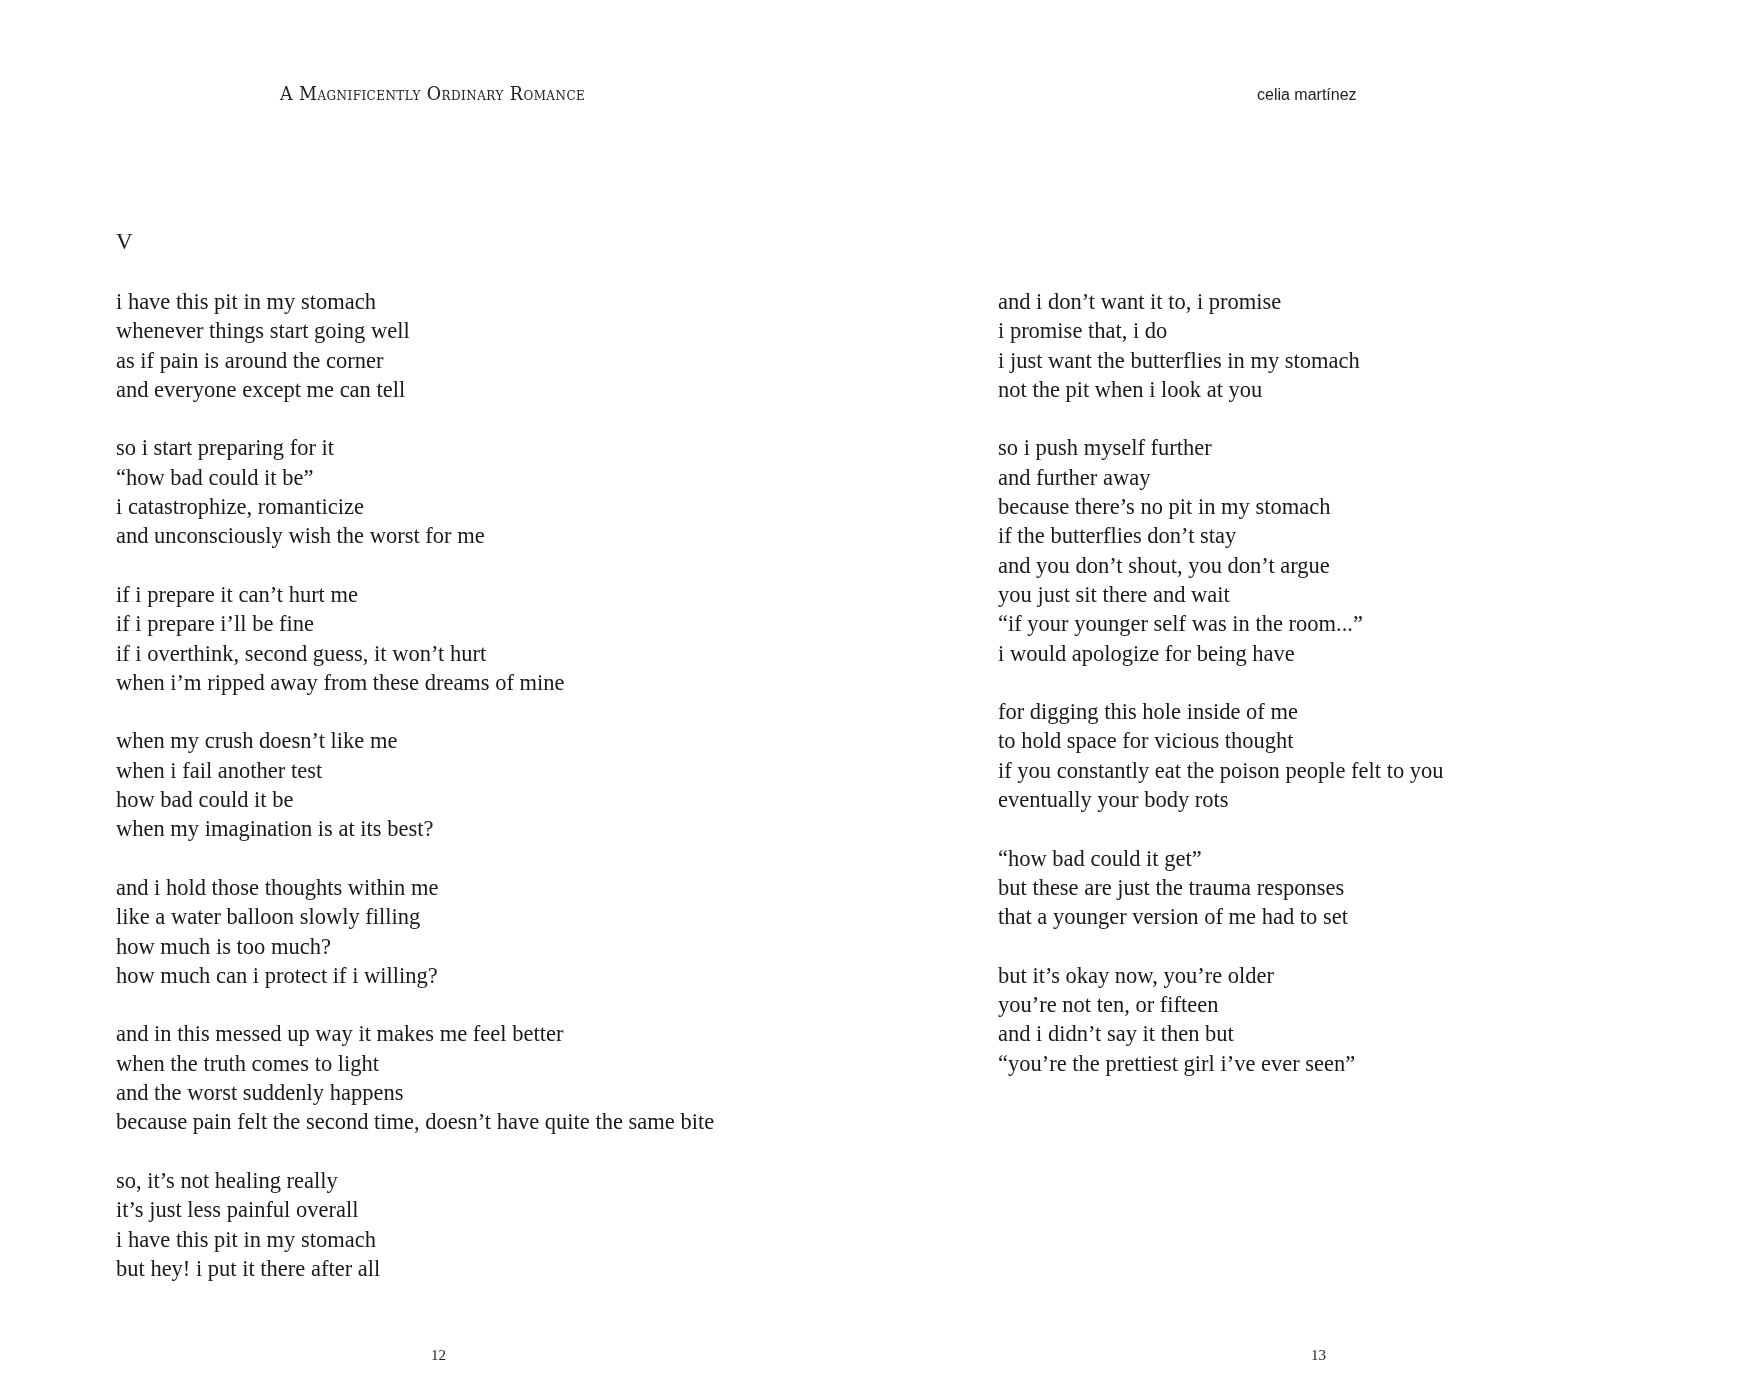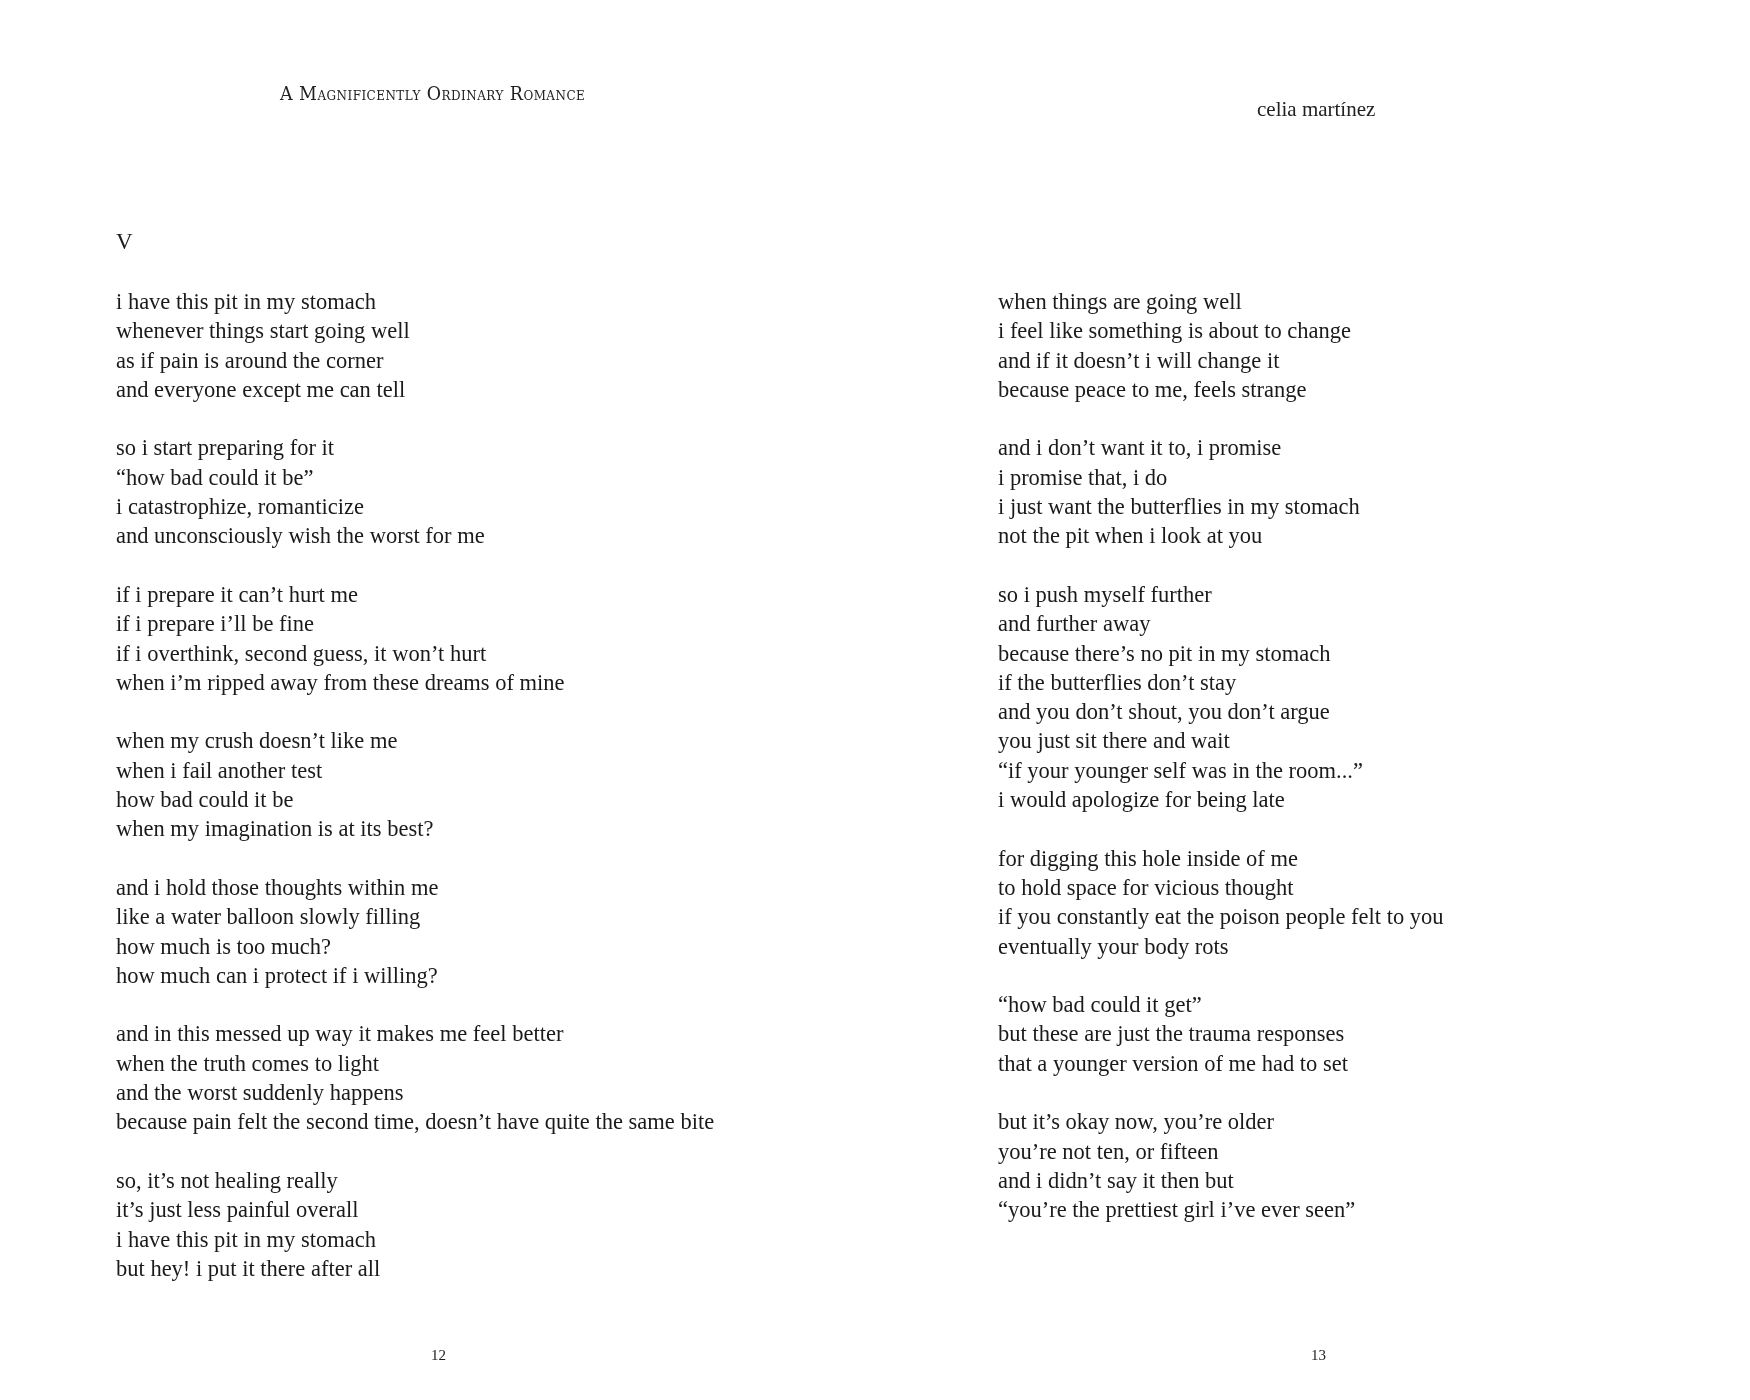--- a/index.html
+++ b/index.html
@@ -8,22 +8,22 @@
   .page { position:absolute; top:0; height:1400px;margin-top:16px; }
   .page.left { left:0; width:875px; }
   .page.right { left:875px; width:875px; }
   .running-head-title {
     position:absolute; top:66px; left:280px;
     font-family:"DejaVu Serif", serif; font-size:19px; letter-spacing:0.5px;
     font-variant:small-caps; color:#222; white-space:nowrap;
     transform:scaleX(0.92); transform-origin:left center;
   }
   .running-head-author {
-    position:absolute; top:81px; left:382px;
-    font-family:Liberation Serif, serif; font-size:21px; color:#222; white-space:nowrap;
+    position:absolute; top:70px; left:382px;
+    font-family:Liberation Sans, sans-serif; font-size:16px; color:#222; white-space:nowrap;
   }
   .section-num { position:absolute; top:213px; left:116px; font-size:23px; }
   .verse { position:absolute; font-size:22.5px; line-height:29.3px; white-space:nowrap; }
   .page.left .verse { left:116px; top:271px; }
   .page.right .verse { left:123px; top:271px; }
   .stanza { margin:0 0 29.3px 0; }
   .line { display:block; }
   .folio { position:absolute; top:1331px; font-size:15px; }
   .page.left .folio { left:431px; }
   .page.right .folio { left:436px;font-family:Liberation Serif, serif; }
@@ -78,40 +78,34 @@
         <span class="line">but hey! i put it there after all</span>
       </div>
     </div>
   <div class="folio">12</div>
 </div>
 
 <div class="page right">
   <div class="running-head-author">celia martínez</div>
   <div class="verse">
       <div class="stanza">
-        <span class="line">when things are going well</span>
-        <span class="line">i feel like something is about to change</span>
-        <span class="line">and if it doesn’t i will change it</span>
-        <span class="line">because peace to me, feels strange</span>
-      </div>
-      <div class="stanza">
         <span class="line">and i don’t want it to, i promise</span>
         <span class="line">i promise that, i do</span>
         <span class="line">i just want the butterflies in my stomach</span>
         <span class="line">not the pit when i look at you</span>
       </div>
       <div class="stanza">
         <span class="line">so i push myself further</span>
         <span class="line">and further away</span>
         <span class="line">because there’s no pit in my stomach</span>
         <span class="line">if the butterflies don’t stay</span>
         <span class="line">and you don’t shout, you don’t argue</span>
         <span class="line">you just sit there and wait</span>
         <span class="line">“if your younger self was in the room...”</span>
-        <span class="line">i would apologize for being late</span>
+        <span class="line">i would apologize for being have</span>
       </div>
       <div class="stanza">
         <span class="line">for digging this hole inside of me</span>
         <span class="line">to hold space for vicious thought</span>
         <span class="line">if you constantly eat the poison people felt to you</span>
         <span class="line">eventually your body rots</span>
       </div>
       <div class="stanza">
         <span class="line">“how bad could it get”</span>
         <span class="line">but these are just the trauma responses</span>

